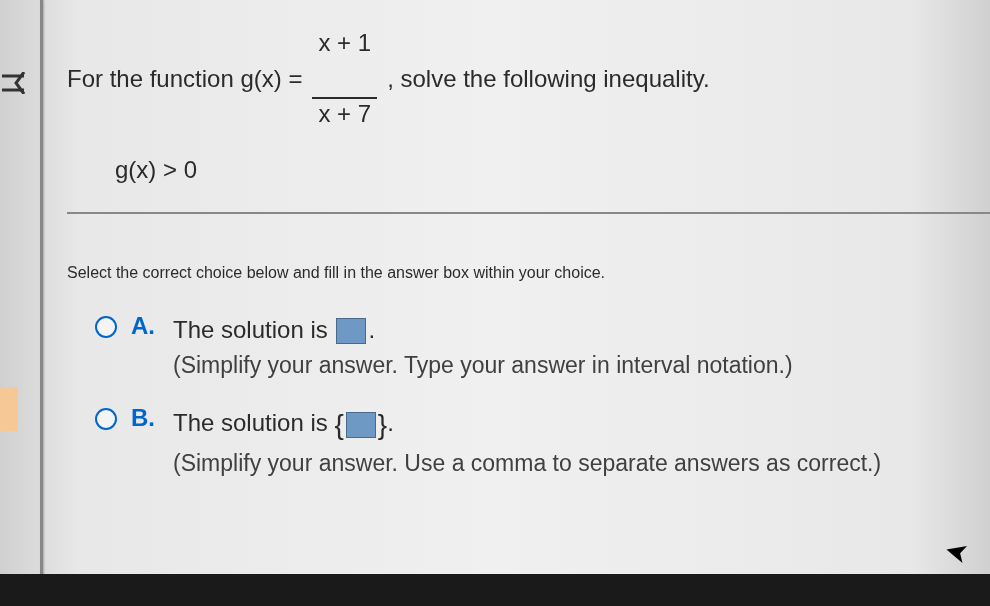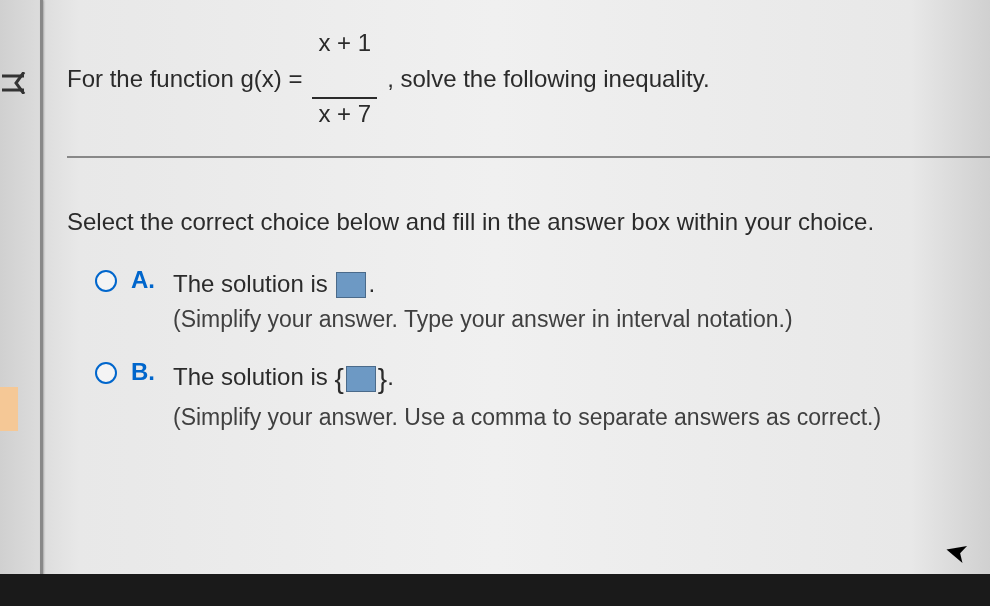--- a/index.html
+++ b/index.html
@@ -76,21 +76,21 @@
       gap: 39px;
     }
     .frac .num { padding: 0 6px 2px; }
     .frac .den { border-top: 2px solid #2b2b2b; padding: 2px 6px 0; }
     .inequality {
       font-size: 24px;
       margin-top: 28px;
       margin-left: 48px;
     }
     .instruction {
-      font-size: 24px;
+      font-size: 16px;
       margin-top: 50px;
     }
     .choices {
       margin-top: 30px;
       margin-left: 28px;
     }
     .choice {
       display: flex;
       align-items: flex-start;
       gap: 14px;
@@ -165,20 +165,21 @@
 <div class="content">
   <div class="question-block">
     <div class="qline">
       <span>For the function g(x) =</span>
       <span class="frac">
         <span class="num">x + 1</span>
         <span class="den">x + 7</span>
       </span>
       <span>, solve the following inequality.</span>
     </div>
+    <div class="inequality">g(x) &gt; 0</div>
   </div>
 
   <div class="instruction">Select the correct choice below and fill in the answer box within your choice.</div>
 
   <div class="choices">
     <div class="choice">
       <div class="radio"></div>
       <div class="choice-label">A.</div>
       <div class="choice-body">
         <span>The solution is </span><span class="answer-box"></span><span>.</span>

